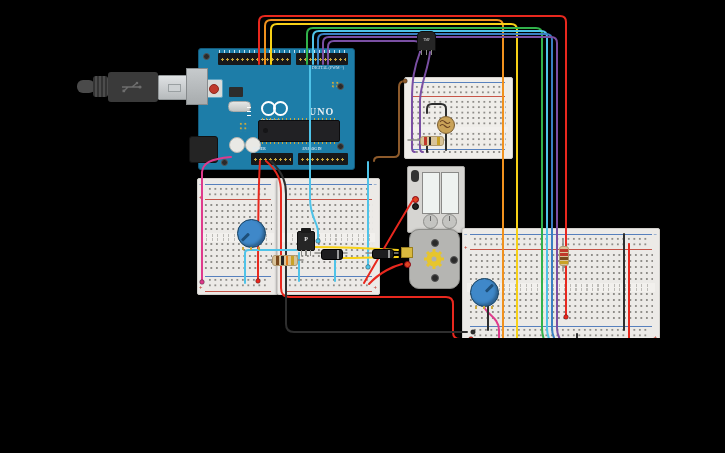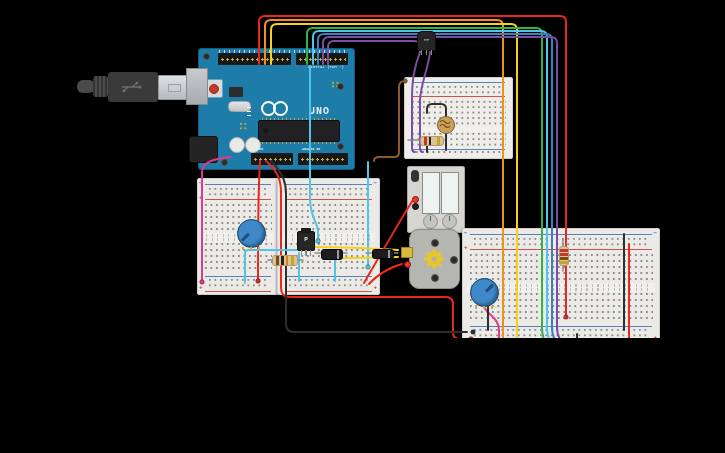--- a/index.html
+++ b/index.html
@@ -1,17 +1,17 @@
 <!DOCTYPE html>
 <html style="--canvas-bg: #000000; --board-blue: #1d7da8; --breadboard: #eceae7; --lcd-green: #3fa047; --screen-navy: #1c2747; --pot-blue: #3f88c9; --gear-yellow: #e6c52e;"><head>
 <meta charset="utf-8">
 <style>
   html,body{margin:0;padding:0;background:#000;}
   #stage{position:relative;width:725px;height:338px;background:var(--canvas-bg,#000);overflow:hidden;
-         font-family:Liberation Mono, monospace;}
+         font-family:Liberation Serif, serif;}
   .abs{position:absolute;}
   
   .bb{position:absolute;background:var(--breadboard,#eceae7);border:1px solid #d2d0cc;border-radius:2px;
       box-shadow:0 1px 3px rgba(0,0,0,.6);}
   .bb.mini{background:#efede9;}
   .railline{position:absolute;left:7px;right:7px;height:1.4px;opacity:.85;}
   .railline.r{background:#c0392b;}
   .railline.b{background:#3d6db5;}
   .dots{position:absolute;background-image:radial-gradient(circle at 2px 2px,#8f8d89 .9px,rgba(0,0,0,0) 1.15px);}
   .raildots{left:10px;right:10px;background-size:5.5px 5.5px;height:11px;}

